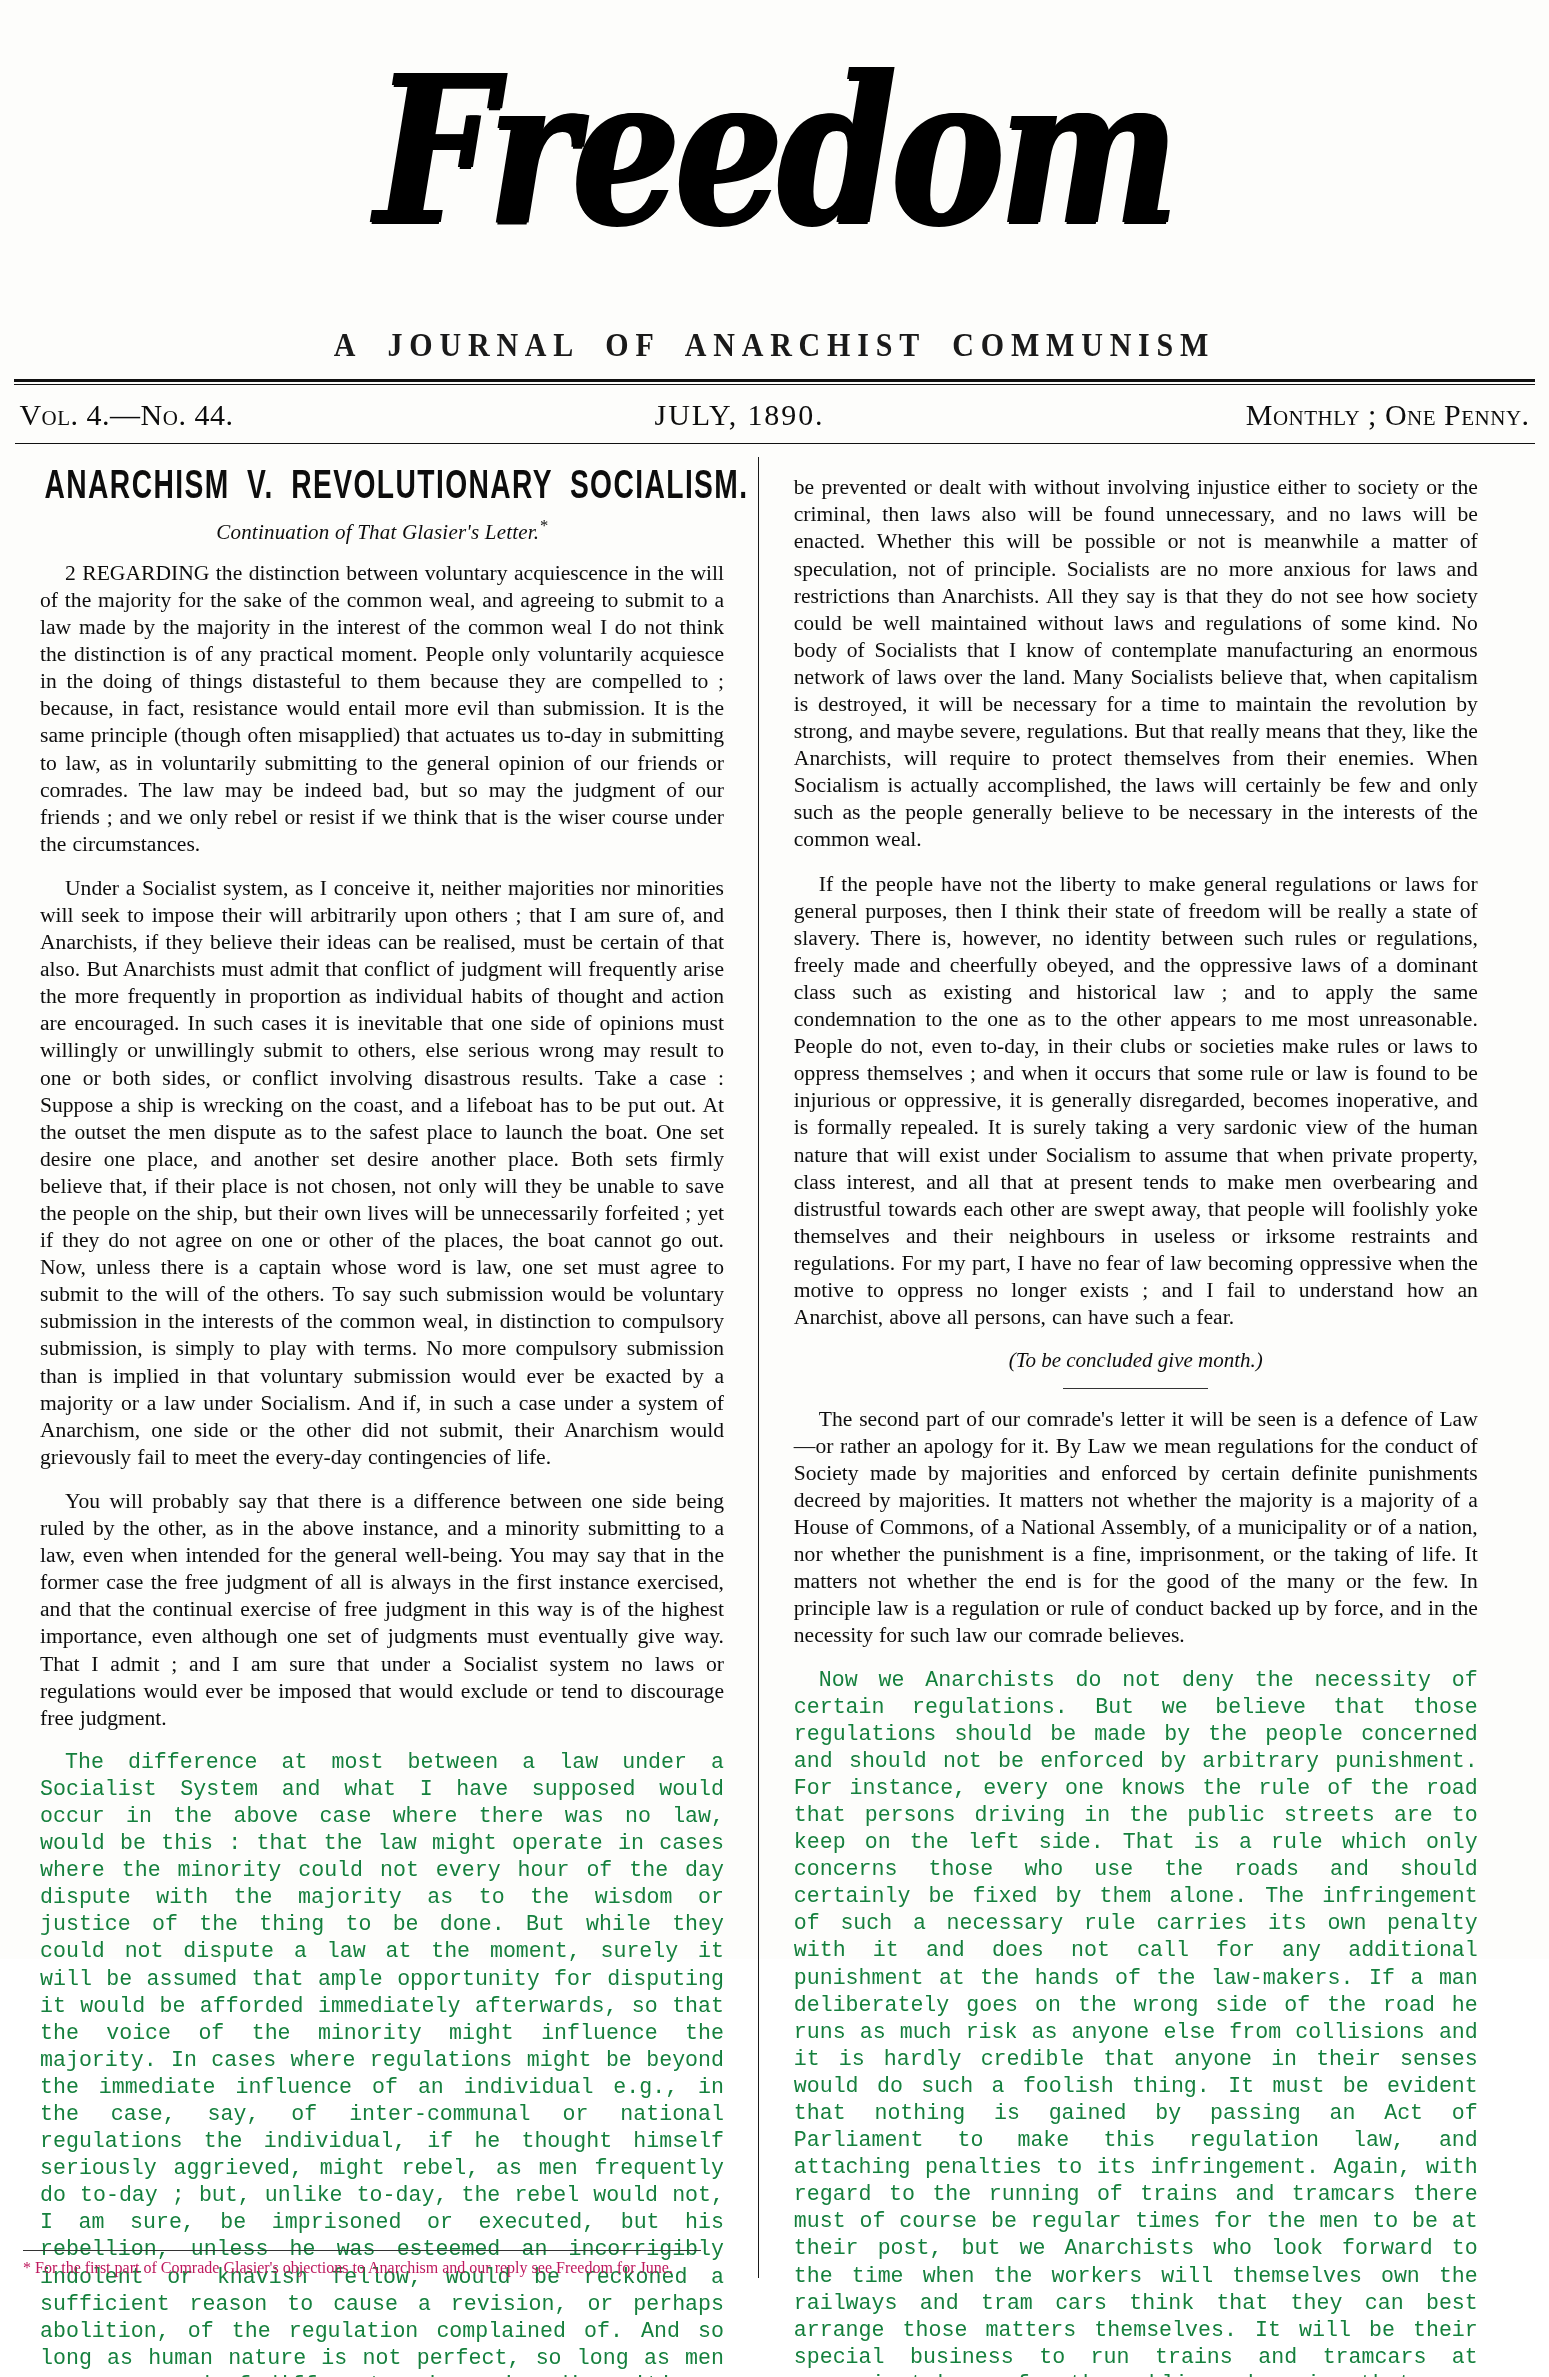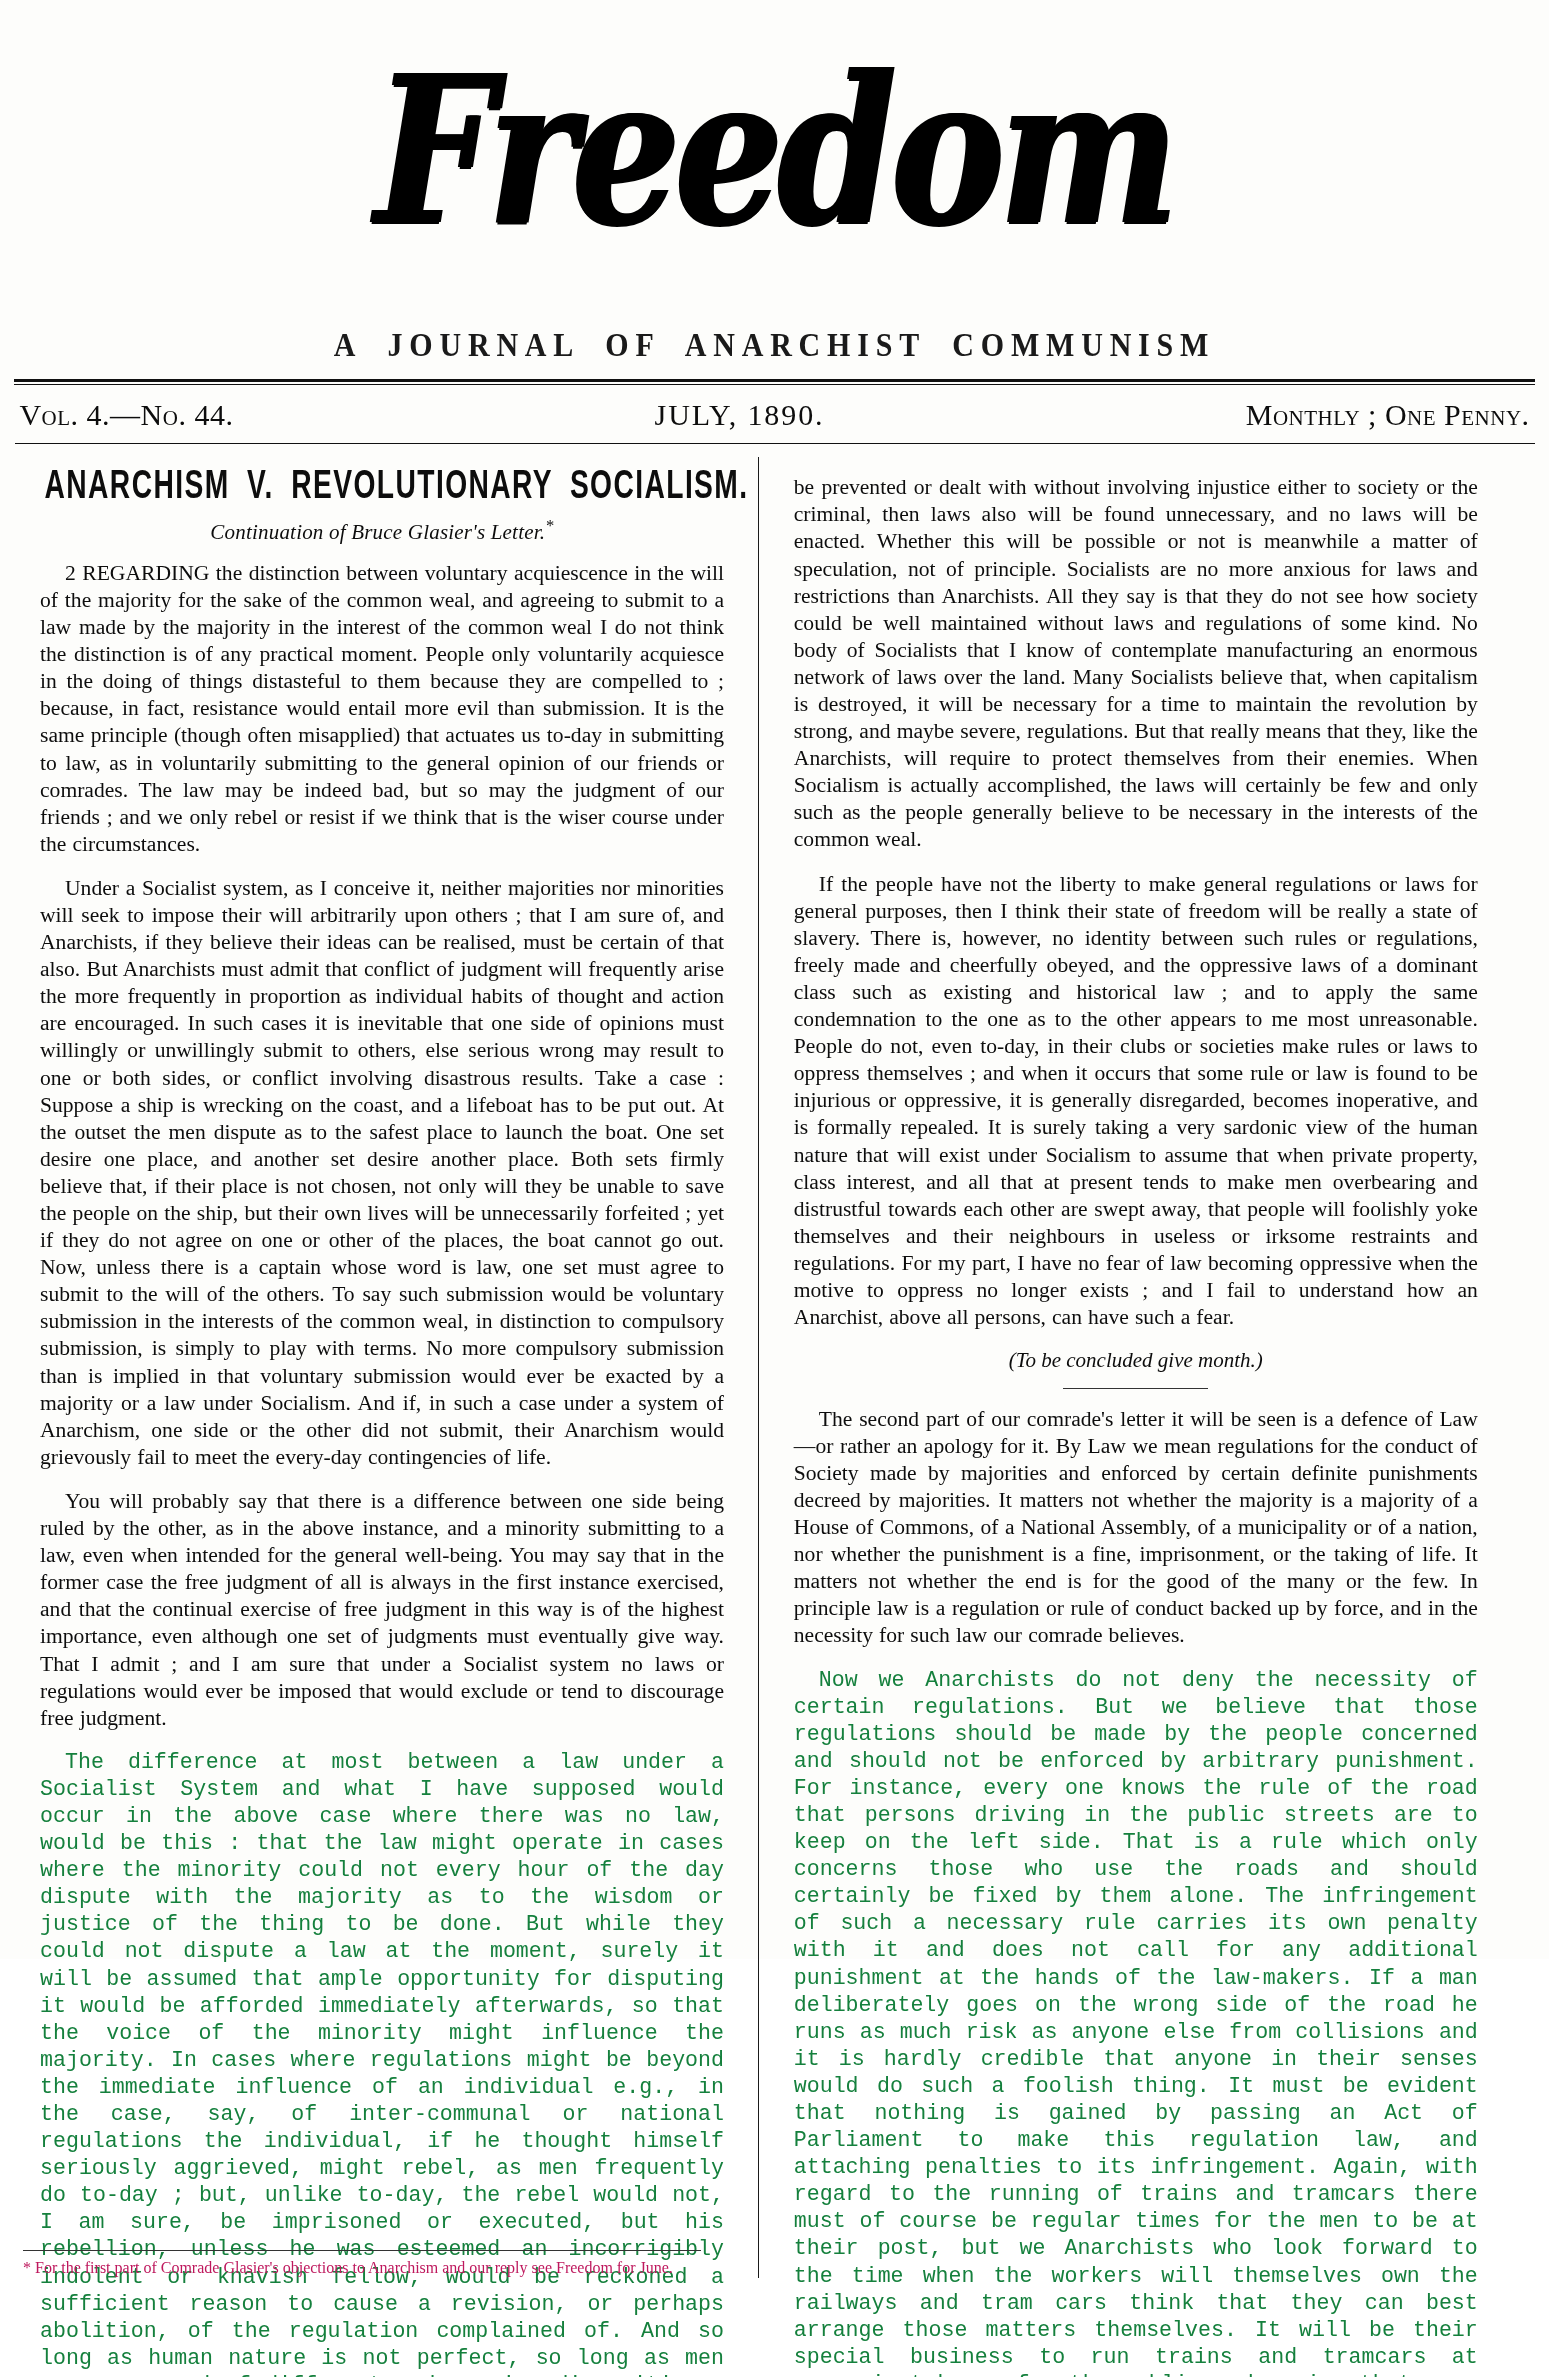--- a/index.html
+++ b/index.html
@@ -185,21 +185,21 @@
     <div class="price smallcaps fbig">Monthly ; One Penny.</div>
   </div>
 
   <div class="rule-thin"></div>
 
   <div class="columns">
 
     <div class="col left">
       <div class="headline">ANARCHISM V. REVOLUTIONARY SOCIALISM.</div>
       <div class="byline">
-        <span>Continuation of Bruce Glasier's Letter.</span><sup>*</sup>
+        <span>Continuation of That Glasier's Letter.</span><sup>*</sup>
       </div>
 
       <p class="body first">2  REGARDING the distinction between voluntary acquiescence in the will of the majority for the sake of the common weal, and agreeing to submit to a law made by the majority in the interest of the common weal  I do not think the distinction is of any practical moment.  People only voluntarily acquiesce in the doing of things distasteful to them because they are compelled to ; because, in fact, resistance would entail more evil than submission.  It is the same principle (though often misapplied) that actuates us to-day in submitting to law, as in voluntarily submitting to the general opinion of our friends or comrades.  The law may be indeed bad, but so may the judgment of our friends ; and we only rebel or resist if we think that is the wiser course under the circumstances.</p>
       <p class="body">Under a Socialist system, as I conceive it, neither majorities nor minorities will seek to impose their will arbitrarily upon others ; that I am sure of, and Anarchists, if they believe their ideas can be realised, must be certain of that also.  But Anarchists must admit that conflict of judgment will frequently arise  the more frequently in proportion as individual habits of thought and action are encouraged.  In such cases it is inevitable that one side of opinions must willingly or unwillingly submit to others, else serious wrong may result to one or both sides, or conflict involving disastrous results.  Take a case : Suppose a ship is wrecking on the coast, and a lifeboat has to be put out.  At the outset the men dispute as to the safest place to launch the boat. One set desire one place, and another set desire another place.  Both sets firmly believe that, if their place is not chosen, not only will they be unable to save the people on the ship, but their own lives will be unnecessarily forfeited ; yet if they do not agree on one or other of the places, the boat cannot go out.  Now, unless there is a captain whose word is law, one set must agree to submit to the will of the others.  To say such submission would be voluntary submission in the interests of the common weal, in distinction to compulsory submission, is simply to play with terms.  No more compulsory submission than is implied in that voluntary submission would ever be exacted by a majority or a law under Socialism.  And if, in such a case under a system of Anarchism, one side or the other did not submit, their Anarchism would grievously fail to meet the every-day contingencies of life.</p>
       <p class="body">You will probably say that there is a difference between one side being ruled by the other, as in the above instance, and a minority submitting to a law, even when intended for the general well-being.  You may say that in the former case the free judgment of all is always in the first instance exercised, and that the continual exercise of free judgment in this way is of the highest importance, even although one set of judgments must eventually give way.  That I admit ; and I am sure that under a Socialist system no laws or regulations would ever be imposed that would exclude or tend to discourage free judgment.</p>
       <p class="body faded">The difference at most between a law under a Socialist System and what I have supposed would occur in the above case where there was no law, would be this : that the law might operate in cases where the minority could not every hour of the day dispute with the majority as to the wisdom or justice of the thing to be done.  But while they could not dispute a law at the moment, surely it will be assumed that ample opportunity for disputing it would be afforded immediately afterwards, so that the voice of the minority might influence the majority.  In cases where regulations might be beyond the immediate influence of an individual  e.g., in the case, say, of inter-communal or national regulations  the individual, if he thought himself seriously aggrieved, might rebel, as men frequently do to-day ; but, unlike to-day, the rebel would not, I am sure, be imprisoned or executed, but his rebellion, unless he was esteemed an incorrigibly indolent or knavish fellow, would be reckoned a sufficient reason to cause a revision, or perhaps abolition, of the regulation complained of.  And so long as human nature is not perfect, so long as men are possessed of different and varying dispositions, and have not a perfect knowledge of each other's wishes or capacities, I do not see that a much closer approximation to absolute freedom than this implies is possible.  Of course, if it is found that men will not only not shirk any social duty, but will, without imposed regulations, always be at their posts when necessary, then Socialists will not think of making any regulations.  And if it is found that, without laws dealing with murder and other grave social offences, these offences can</p>
 
       <div class="footnote-wrap">
         <div class="footnote-rule"></div>
         <p class="footnote">* For the first part of Comrade Glasier's objections to Anarchism and our reply see Freedom for June.</p>

